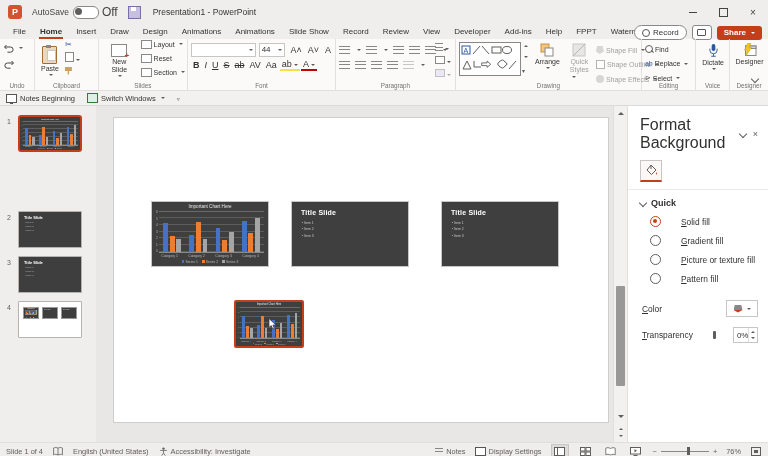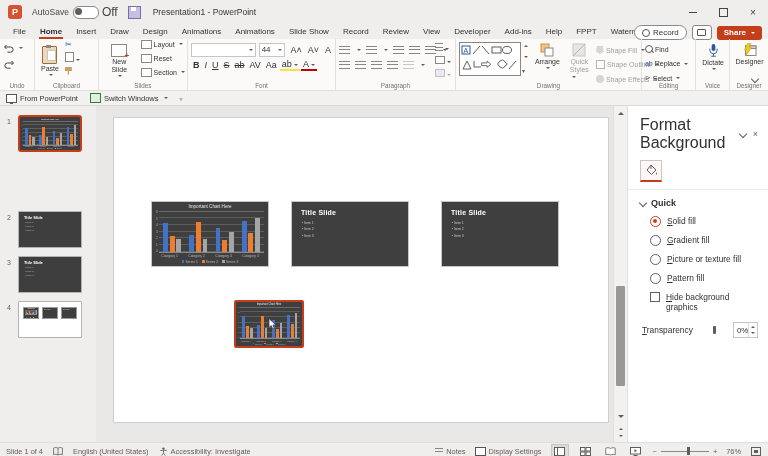--- a/index.html
+++ b/index.html
@@ -101,21 +101,21 @@
   .navbtn{width:9px;height:7px;display:flex;align-items:center;justify-content:center;margin-bottom:2px}
   
   .rightpanel{width:141px;background:#fff;border-left:1px solid #e1dfdd;position:relative;flex:none;padding:10px 10px 0 12px;box-sizing:border-box}
   .fp-head{display:flex;align-items:center}
   .fp-title{font-size:16px;color:#323130;flex:1}
   .fp-ico{color:#605e5c;font-size:9px;margin-left:7px}
   .chev{display:inline-block;width:5px;height:5px;border-left:1px solid #605e5c;border-bottom:1px solid #605e5c;transform:rotate(-45deg)}
   .bucketbtn{width:20px;height:19px;border:1px solid #c8c6c4;border-bottom:2px solid #C43E1C;display:flex;align-items:center;justify-content:center;margin:8px 0 7px 0;background:#fdf8f6}
   .fp-divider{height:1px;background:#edebe9;margin:0 -10px 8px -12px}
   .fillhead{display:flex;align-items:center;gap:5px;font-size:9px;font-weight:bold;color:#323130;margin-bottom:8px}
-  .opt{display:flex;align-items:flex-start;gap:6px;margin:0 0 8px 10px}
+  .opt{display:flex;align-items:center;gap:20px;margin:0 0 8px 10px}
   .radio{width:9px;height:9px;border:1px solid #605e5c;border-radius:50%;position:relative;flex:none;background:#fff}
   .radio.on{border-color:#C43E1C}
   .radio.on:after{content:"";position:absolute;left:1.5px;top:1.5px;width:4px;height:4px;border-radius:50%;background:#C43E1C}
   .cbox{width:8px;height:8px;border:1px solid #605e5c;flex:none;background:#fff}
   .optlbl{font-size:8.4px;color:#323130}
   .fl-u{display:inline-block}
   .fl-u::first-letter{text-decoration:underline}
   .colorrow{display:flex;align-items:center;justify-content:space-between;margin:16px 0 0 2px}
   .colorbtn{width:30px;height:15px;border:1px solid #c8c6c4;display:flex;align-items:center;justify-content:center;gap:2px;background:#fff}
   .minibucket{width:9px;height:8px;background:linear-gradient(#8a8886 60%,#C43E1C 60%);clip-path:polygon(15% 0,85% 0,100% 70%,50% 100%,0 70%)}
@@ -419,21 +419,21 @@
     <div class="rlabel">Designer</div>
   </div>
   <div style="flex:1;position:relative">
       <span class="chev" style="position:absolute;right:10px;bottom:8px"></span>
     </div>
 </div>
 
 <div class="qatrow">
   <div class="qitem">
     <span class="monitor"></span>
-    <span>From PowerPoint</span>
+    <span>Notes Beginning</span>
   </div>
   <div class="qitem">
     <span class="winswitch"></span>
     <span>Switch Windows</span>
     <i class="dd"></i>
   </div>
   <span style="color:#605e5c;font-size:6px">▿</span>
 </div>
 
 <div class="bodyrow">
@@ -734,23 +734,26 @@
         </div>
         <div class="opt">
           <span class="radio"></span>
           <span class="optlbl fl-u">Picture or texture fill</span>
         </div>
         <div class="opt">
           <span class="radio"></span>
           <span class="optlbl fl-u">Pattern fill</span>
         </div>
       </div>
-    <div class="opt">
-      <span class="cbox"></span>
-      <span class="optlbl fl-u">Hide background graphics</span>
+    <div class="colorrow">
+      <span class="optlbl fl-u">Color</span>
+      <div class="colorbtn">
+        <span class="minibucket"></span>
+        <i class="dd"></i>
+      </div>
     </div>
     <div class="transrow">
       <span class="optlbl fl-u">Transparency</span>
       <div class="slidertrack">
           <div class="sliderthumb"></div>
         </div>
       <div class="spin">
         <span class="val">0%</span>
         <span class="arrows">
             <i class="u"></i>

